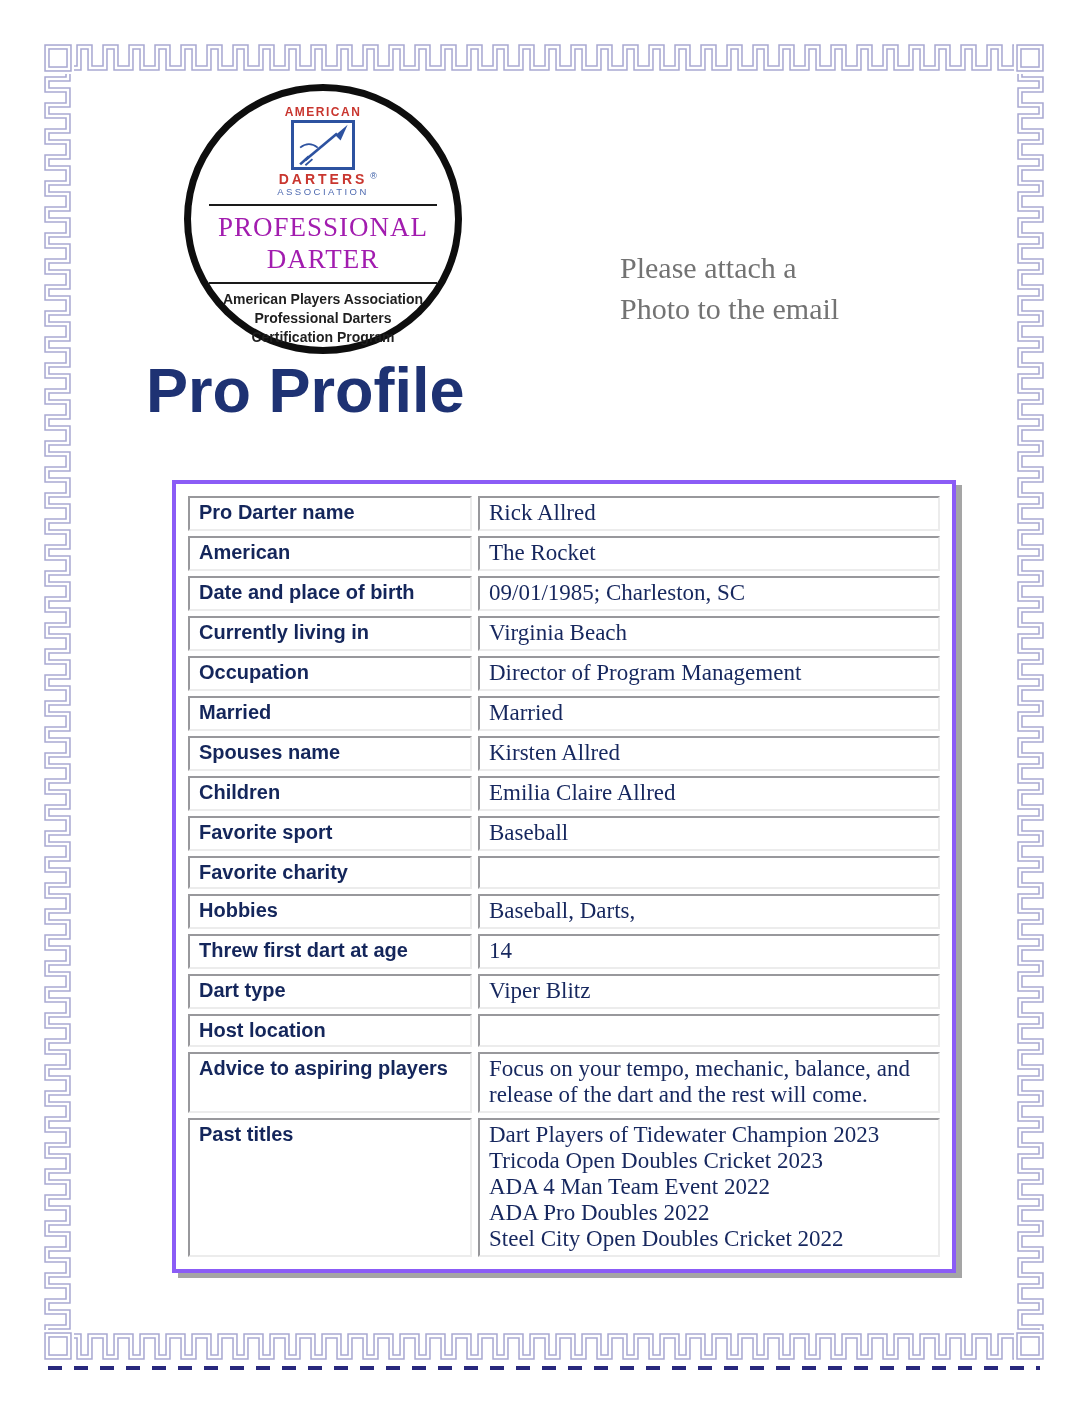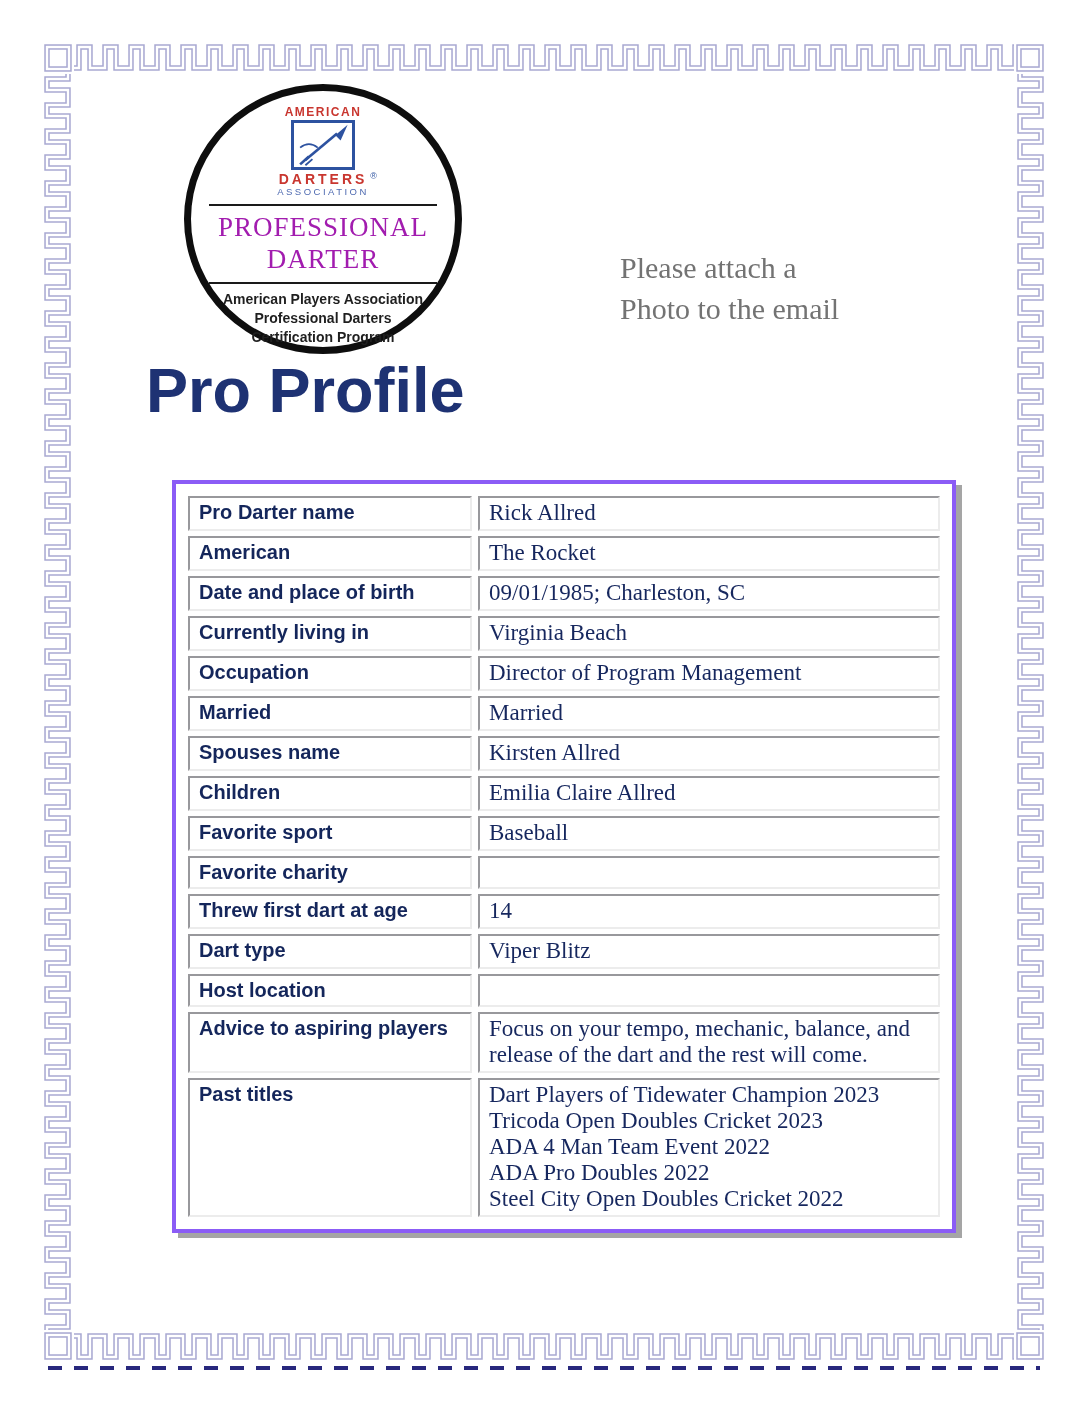--- a/index.html
+++ b/index.html
@@ -203,20 +203,24 @@
   </div>
   <div class="t-row">
     <div class="t-label">Favorite sport</div>
     <div class="t-value">Baseball</div>
   </div>
   <div class="t-row">
     <div class="t-label">Favorite charity</div>
     <div class="t-value"></div>
   </div>
   <div class="t-row">
+    <div class="t-label">Hobbies</div>
+    <div class="t-value">Baseball, Darts,</div>
+  </div>
+  <div class="t-row">
     <div class="t-label">Threw first dart at age</div>
     <div class="t-value">14</div>
   </div>
   <div class="t-row">
     <div class="t-label">Dart type</div>
     <div class="t-value">Viper Blitz</div>
   </div>
   <div class="t-row">
     <div class="t-label">Host location</div>
     <div class="t-value"></div>

